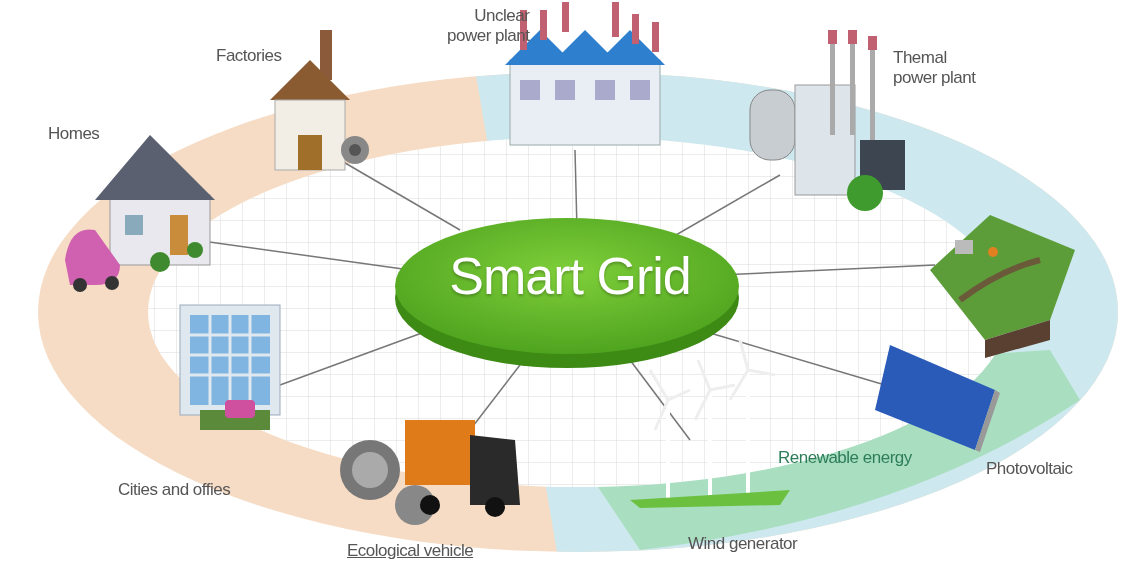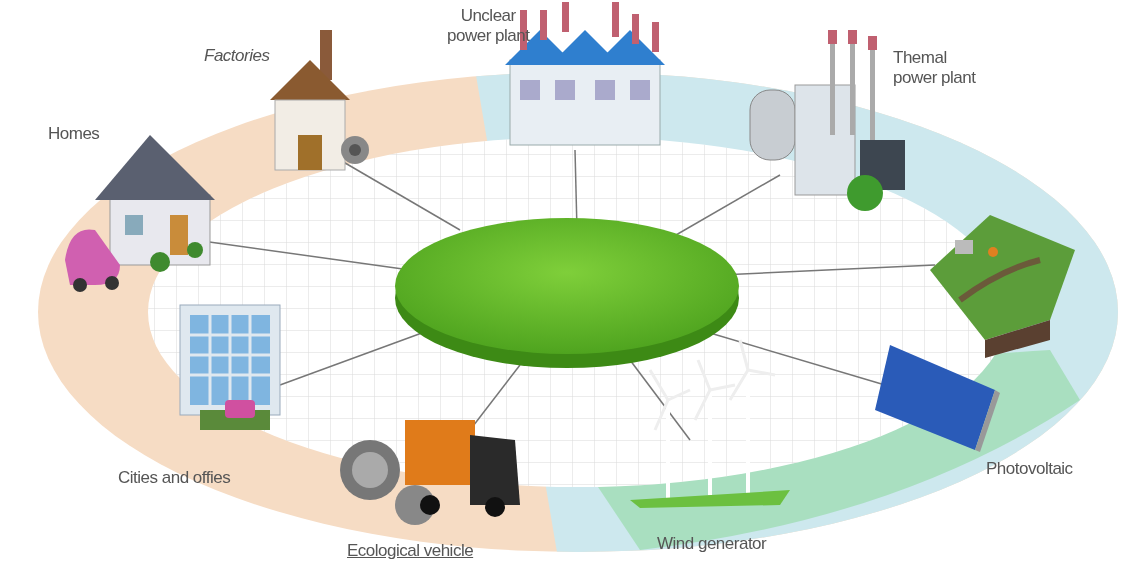--- a/index.html
+++ b/index.html
@@ -150,27 +150,29 @@
       <rect x="320" y="30" width="12" height="50" fill="#8a5a3a"></rect>
       <path d="M270 100 L310 60 L350 100 Z" fill="#8a5a30"></path>
       <rect x="275" y="100" width="70" height="70" fill="#f2ede5" stroke="#aaa"></rect>
       <rect x="298" y="135" width="24" height="35" fill="#a0702a"></rect>
       <circle cx="355" cy="150" r="14" fill="#888"></circle>
         <circle cx="355" cy="150" r="6" fill="#555"></circle>
     </g>
   </svg>
 
   <div class="label" style="left:447px;top:6px;text-align:right;">
-    <div style="text-align:center;">Unclear</div>
+    <div style="text-align:right;">Unclear</div>
     <div>power plant</div>
   </div>
   <div class="label" style="left:893px;top:48px;">
     <div>Themal</div>
     <div>power plant</div>
   </div>
   <div class="label" style="left:986px;top:452px;margin-top:7px;">Photovoltaic</div>
-  <div class="label" style="left:657px;top:534px;text-align:right;">Wind generator</div>
+  <div class="label" style="left:688px;top:534px;text-align:right;">Wind generator</div>
   <div class="label" style="left:347px;top:541px;text-decoration:underline;">Ecological vehicle</div>
-  <div class="label" style="left:118px;top:468px;">Cities and offies</div>
+  <div class="label" style="left:118px;top:480px;">Cities and offies</div>
   <div class="label" style="left:48px;top:124px;">Homes</div>
-  <div class="label" style="left:204px;top:46px;font-style:italic;">Factories</div>
+  <div class="label" style="left:216px;top:46px;">Factories</div>
+  <div class="label green" style="left:778px;top:448px;">Renewable energy</div>
 
+  <div class="center-text">Smart Grid</div>
 </div>
 
 </body></html>

